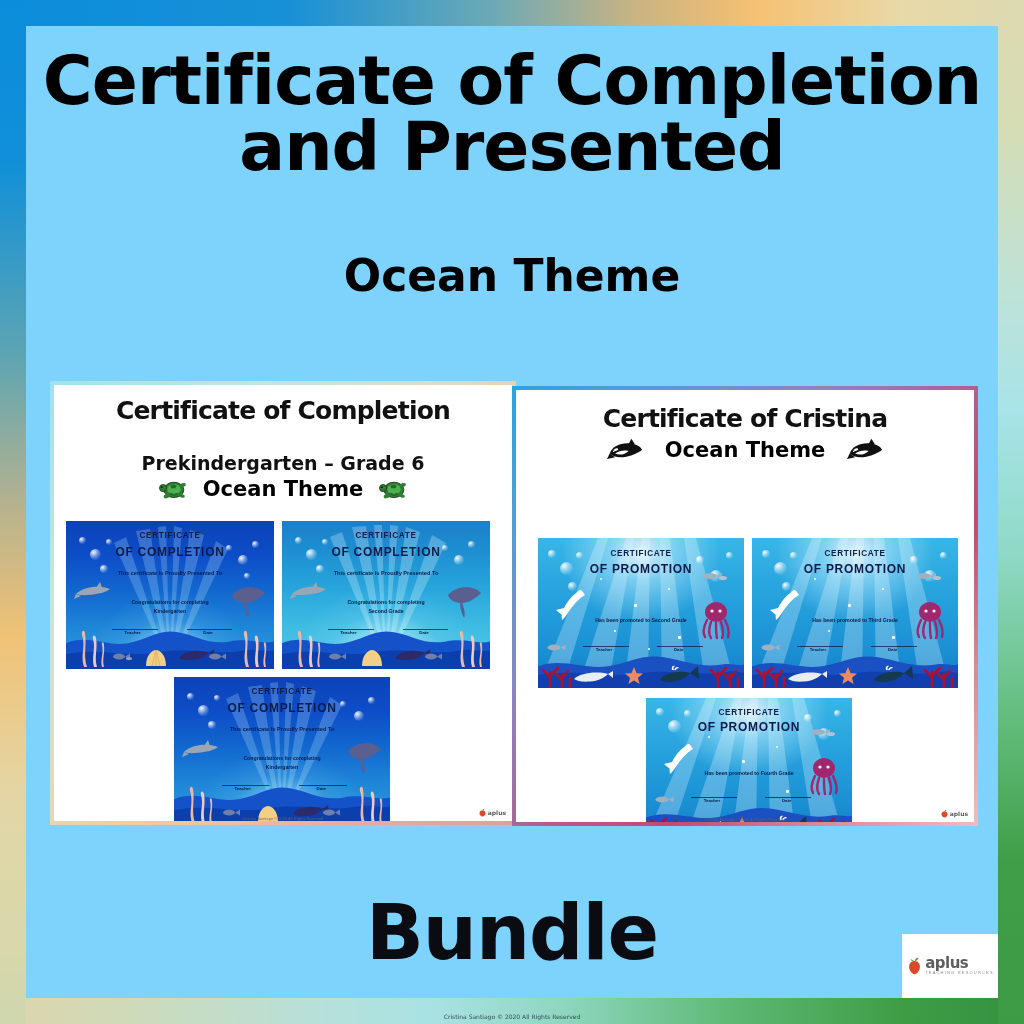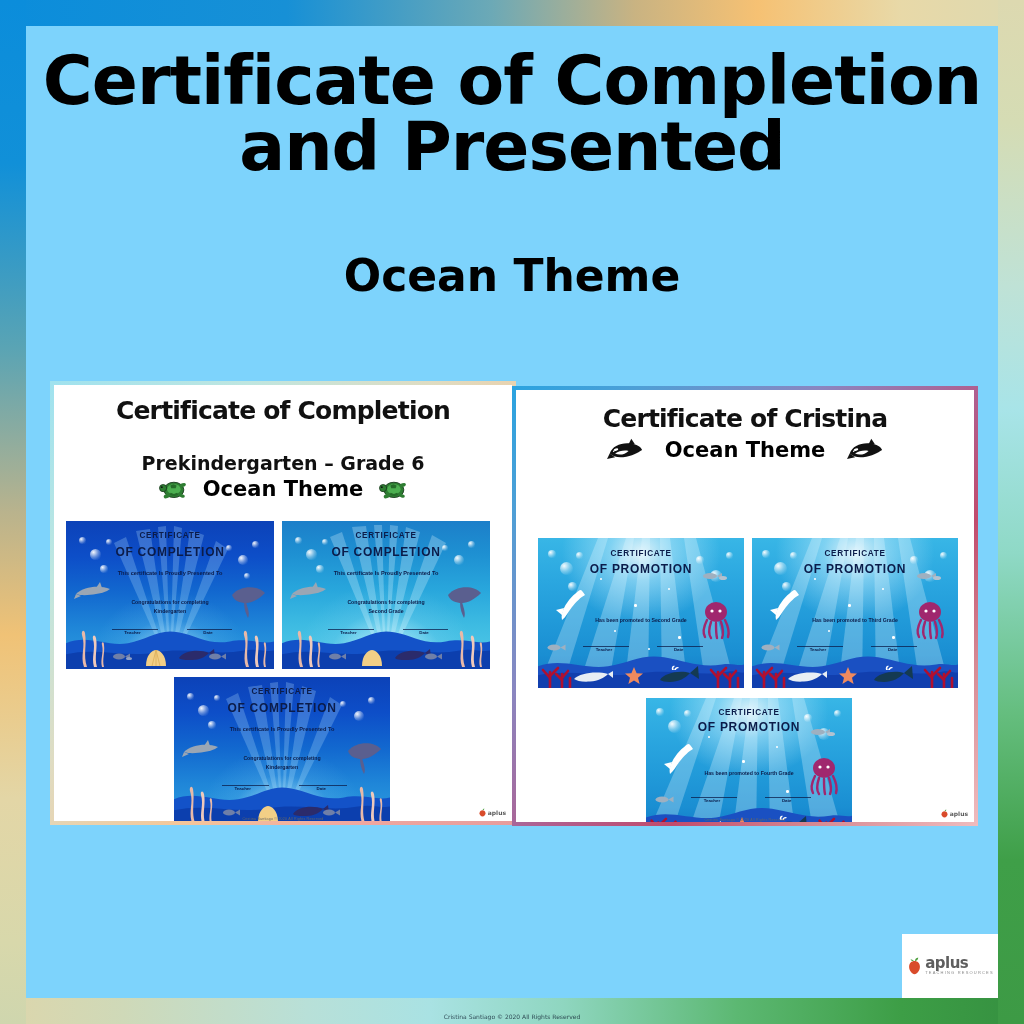--- a/index.html
+++ b/index.html
@@ -712,20 +712,21 @@
             <path d="M6 3 C4 3 2 4.4 2 7 C2 9.4 4 11.4 6 11.4 C8 11.4 10 9.4 10 7 C10 4.4 8 3 6 3Z" fill="#d94b2b"></path>
             <path d="M6.3 3 C6.3 1.8 7.2 .9 8.4 .8 C8.4 2 7.5 3 6.3 3Z" fill="#4a9e3a"></path>
           </svg>
           <span class="wm-text">aplus</span>
         </div>
         <div class="card-footer">Cristina Santiago © 2020 All Rights Reserved</div>
 
       </div>
     </div>
 
+    <div id="bundle">Bundle</div>
 
     <div id="brand">
       <svg class="b-apple" viewBox="0 0 20 22">
         <path d="M10 5 C6.5 5 3.4 7.6 3.4 12 C3.4 16.6 6.8 21 10 21 C13.2 21 16.6 16.6 16.6 12 C16.6 7.6 13.5 5 10 5Z" fill="#d94b2b"></path>
         <path d="M10.5 5 C10.5 2.6 12.3 1 14.6 .7 C14.6 3.1 12.8 4.8 10.5 5Z" fill="#4a9e3a"></path>
         <path d="M9.4 5.2 C8.4 3.8 6.8 3 5.2 3.2 C5.9 4.6 7.5 5.4 9.4 5.2Z" fill="#4a9e3a"></path>
       </svg>
       <div class="b-col">
         <span class="b-word">aplus</span>
         <span class="b-tag">TEACHING RESOURCES</span>

